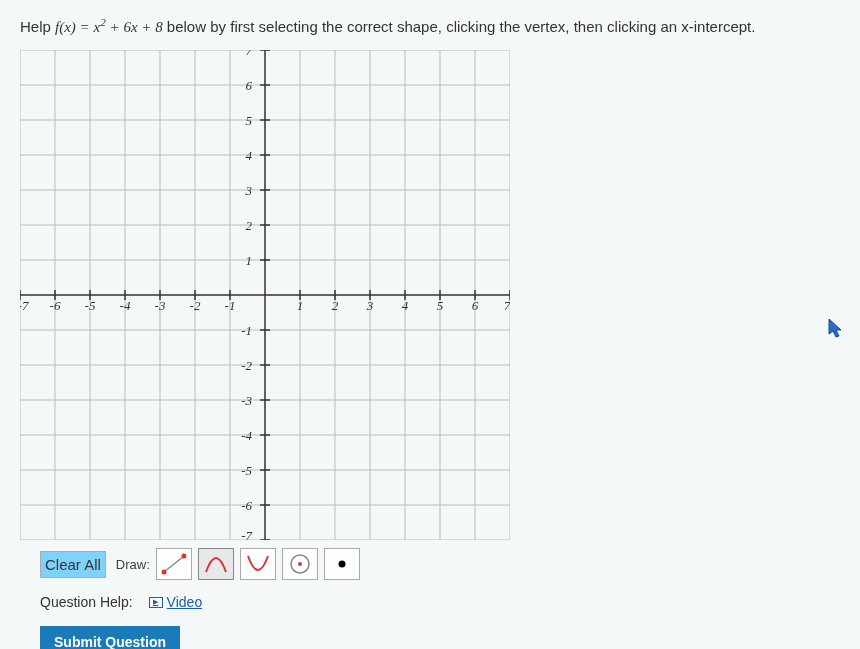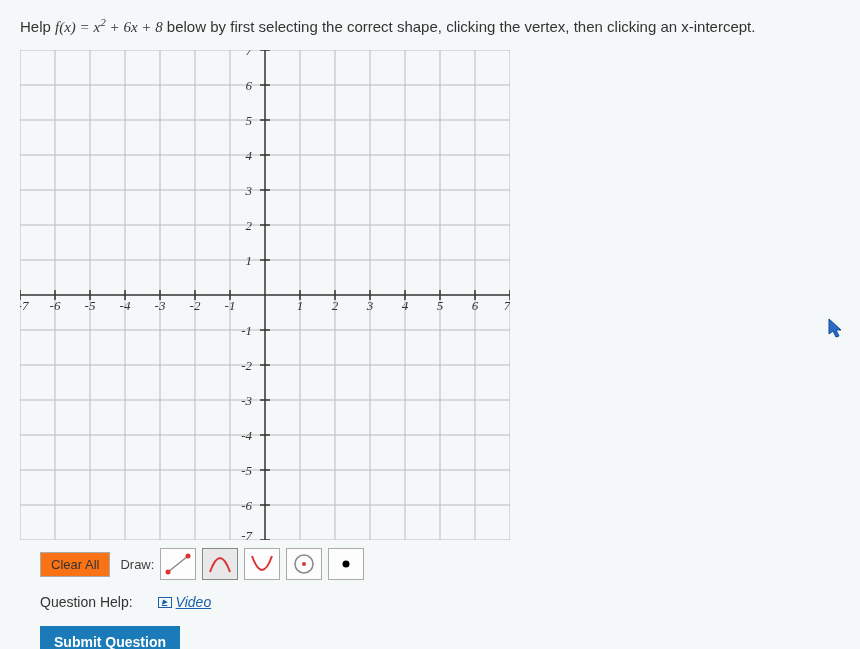--- a/index.html
+++ b/index.html
@@ -35,23 +35,23 @@
     }
     .controls {
       display: flex;
       align-items: center;
       gap: 6px;
       margin-left: 20px;
       margin-bottom: 14px;
     }
     .clear-btn {
       border: 1px solid #aaa;
-      background: #f97316;
-      padding: 4px 10px;
-      font-size: 13px;
+      background: #7dd3fc;
+      padding: 4px 4px;
+      font-size: 15px;
       color: #333;
       cursor: pointer;
     }
     .draw-label {
       font-size: 13px;
       color: #404040;
       margin-left: 4px;
     }
     .tool-btn {
       border: 1px solid #aaa;
@@ -67,30 +67,29 @@
       background: #e8e8e8;
       border-color: #888;
     }
     .help-row {
       font-size: 14px;
       color: #333;
       margin-left: 20px;
       margin-bottom: 16px;
       display: flex;
       align-items: center;
-      gap: 25px;
+      gap: 16px;
     }
     .video-link {
       color: #1b5faa;
       text-decoration: underline;
       cursor: pointer;
       display: inline-flex;
       align-items: center;
       gap: 4px;
-      font-style: italic;
     }
     .video-icon {
       border: 1px solid #1b5faa;
       width: 14px;
       height: 11px;
       display: inline-flex;
       align-items: center;
       justify-content: center;
       font-size: 7px;
     }

